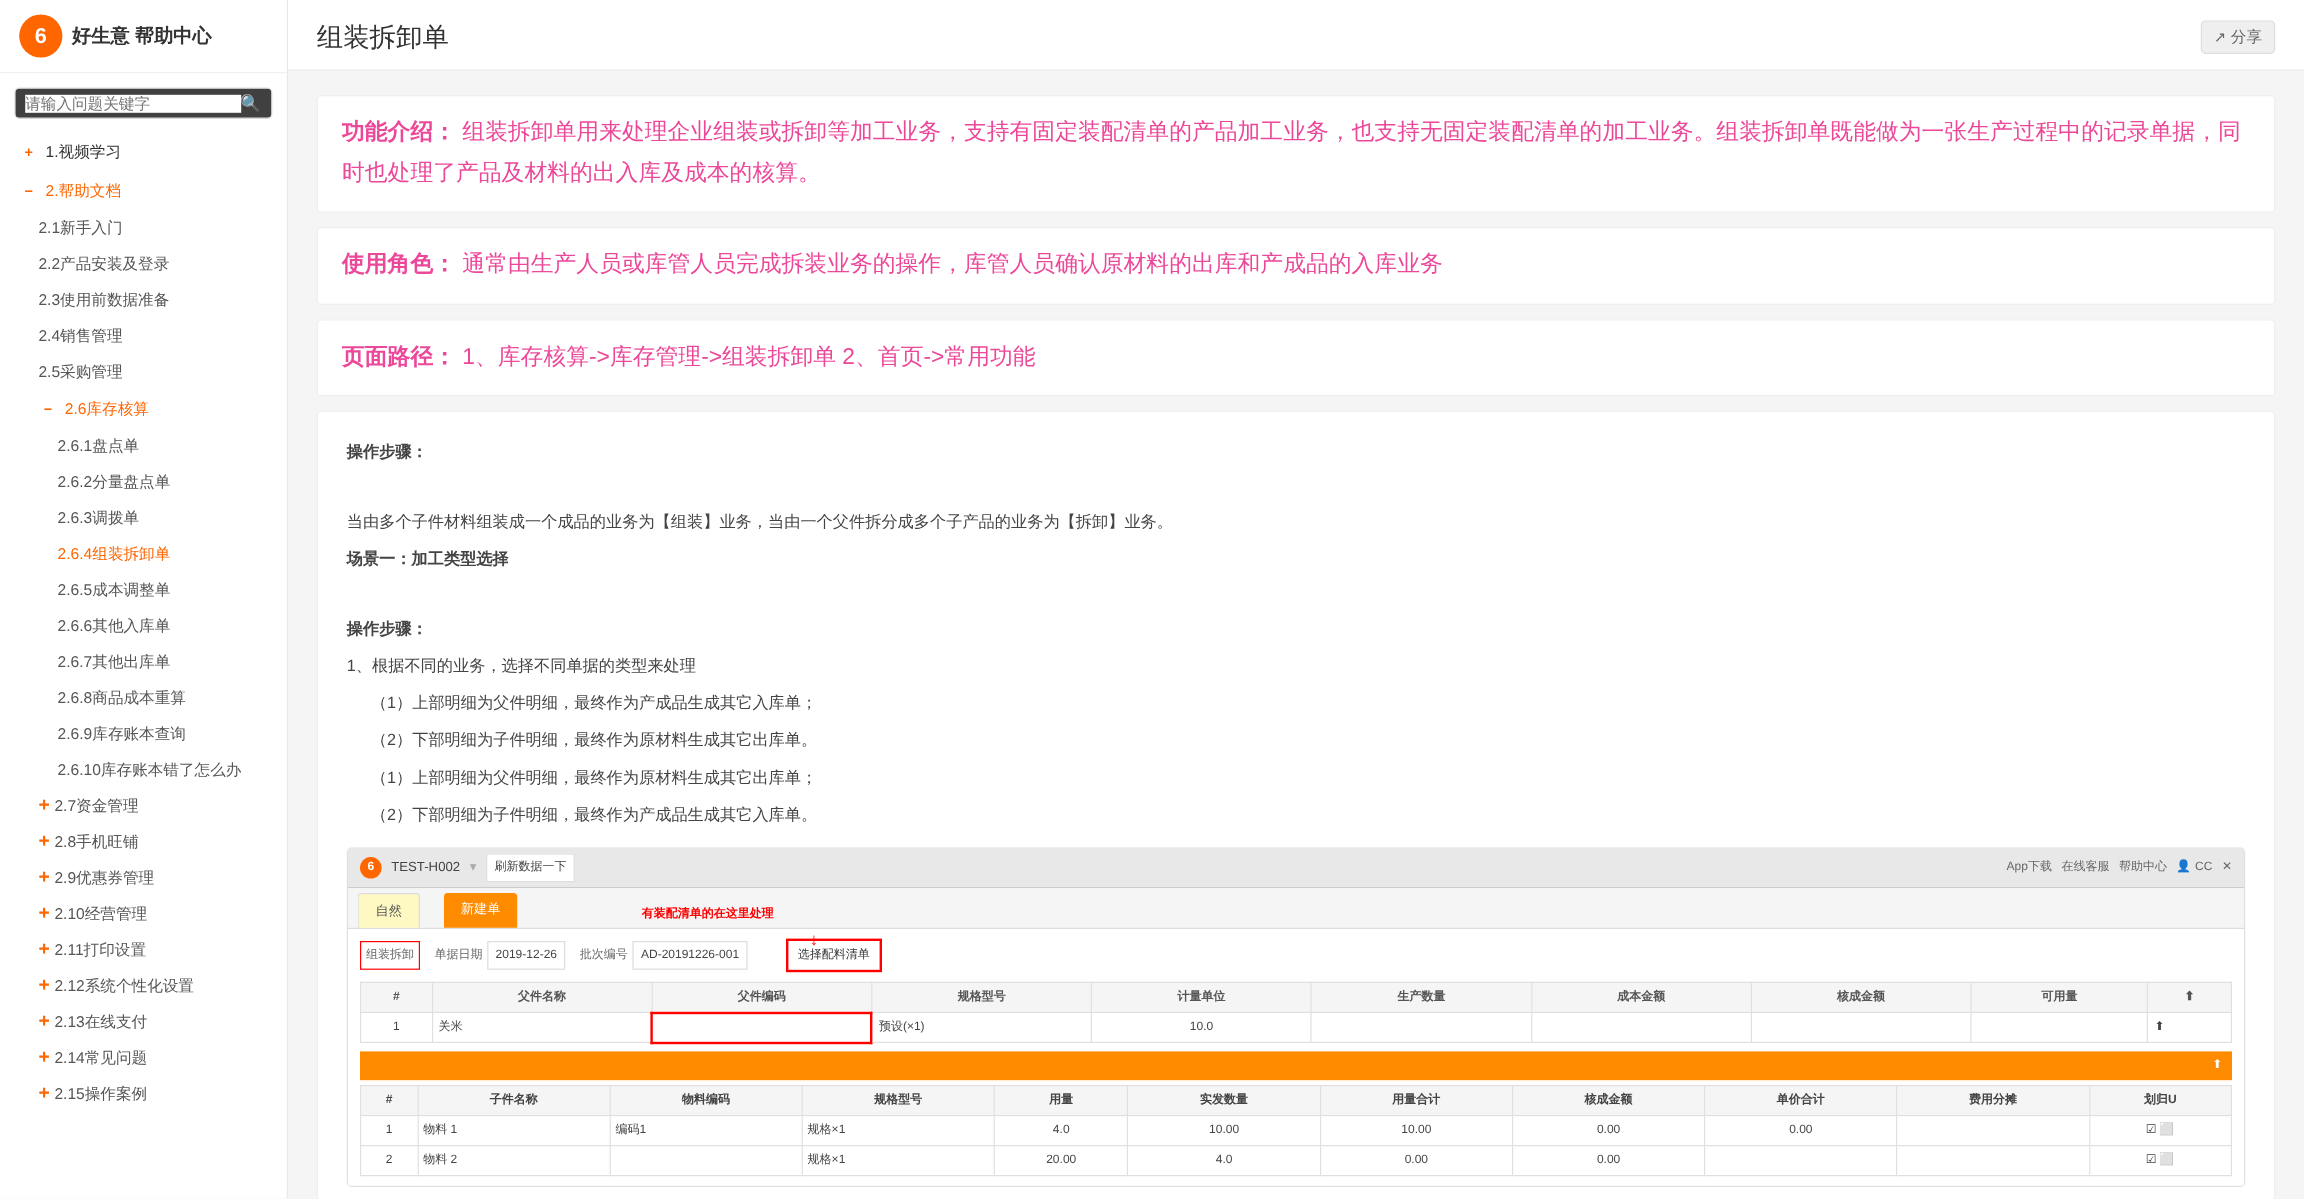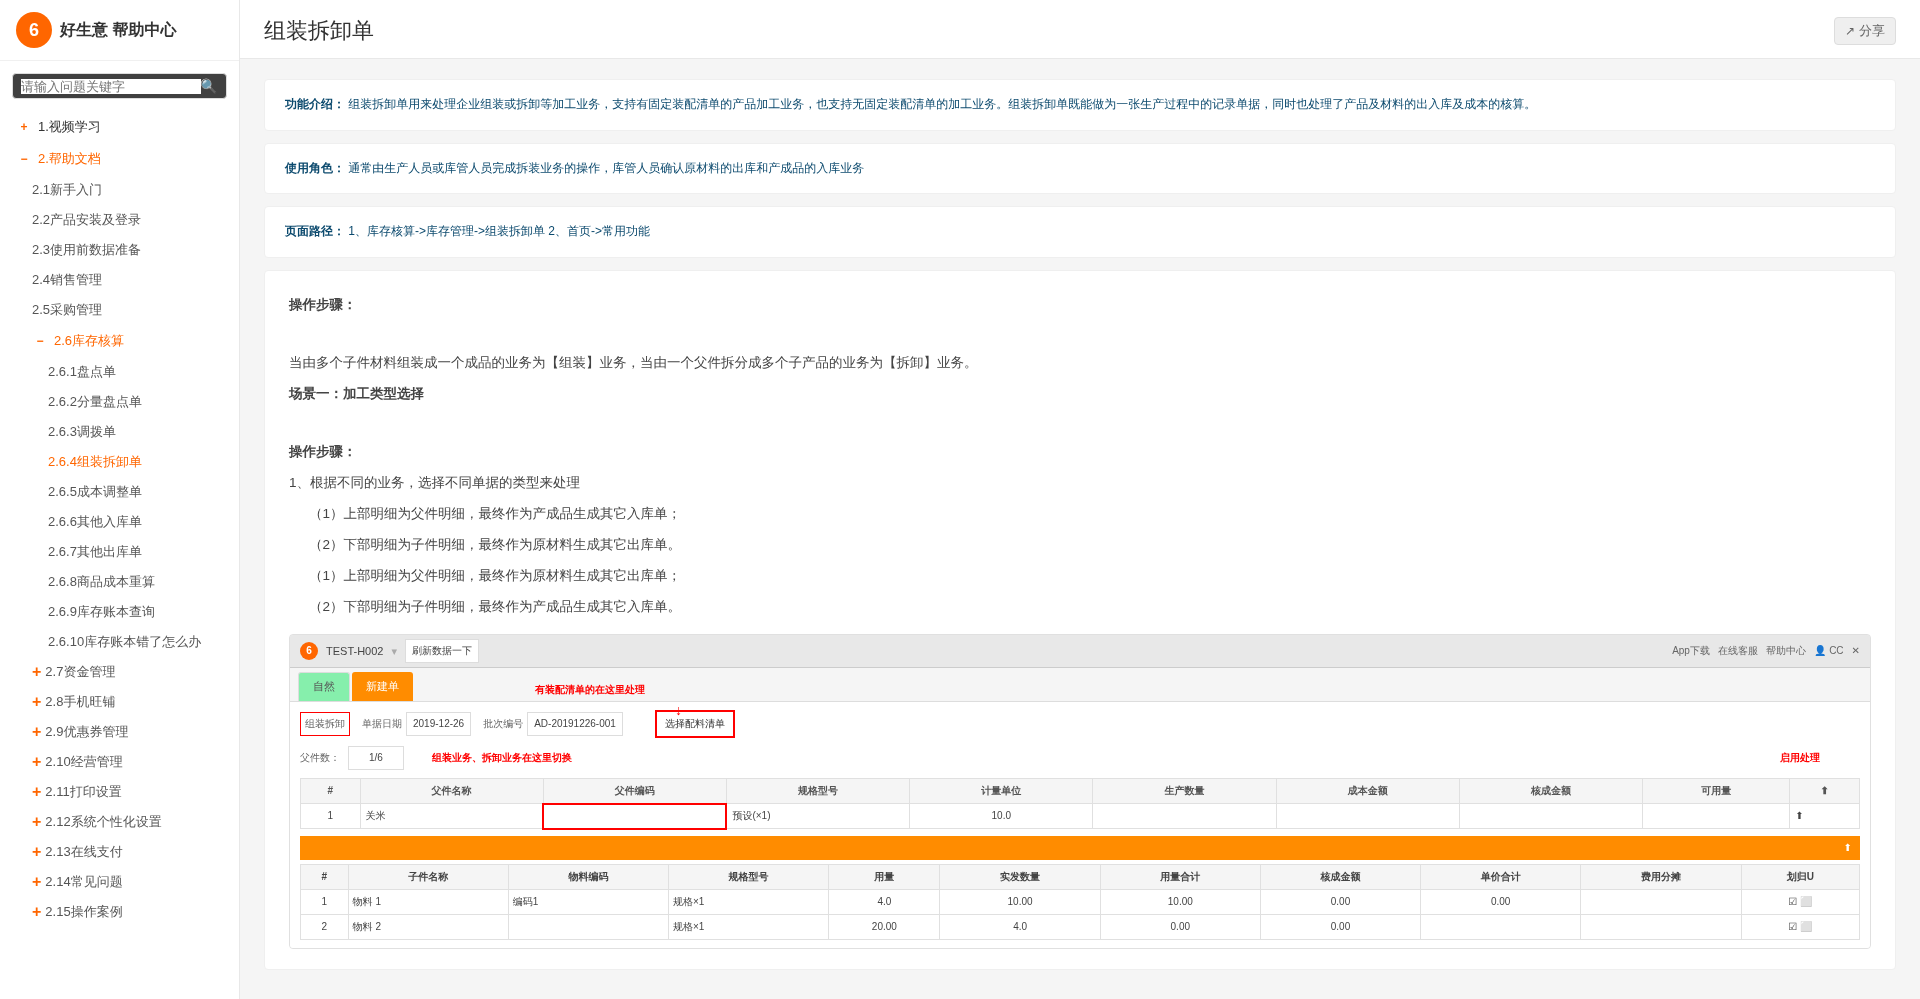--- a/index.html
+++ b/index.html
@@ -150,22 +150,22 @@
       overflow-y: auto;
       padding: 20px 24px;
     }
 
     .info-block {
       background: #fff;
       border-radius: 4px;
       padding: 14px 20px;
       margin-bottom: 12px;
       line-height: 1.8;
-      font-size: 12px;
-      color: #0c4a6e;
+      font-size: 19px;
+      color: #ec4899;
       border: 1px solid #efefef;
     }
 
     .content-body {
       background: #fff;
       border-radius: 4px;
       padding: 20px 24px;
       border: 1px solid #efefef;
       line-height: 2;
       font-size: 13.5px;
@@ -359,21 +359,21 @@
           <div style="display:flex; gap:8px; font-size:10px; color:#666;">
             <span>App下载</span>
             <span>在线客服</span>
             <span>帮助中心</span>
             <span>👤 CC</span>
             <span>✕</span>
           </div>
         </div>
 
         <div style="background:#f5f5f5; display:flex; gap:0; padding:4px 8px 0; border-bottom:1px solid #ddd;">
-          <div style="padding:3px 14px; background:#86efac; border:1px solid #ddd; border-bottom:none; font-size:11px; color:#555; border-radius:3px 3px 0 0; margin-right:2px;font-family:Liberation Mono, monospace;">自然</div>
+          <div style="padding:3px 14px; background:#fef9c3; border:1px solid #ddd; border-bottom:none; font-size:11px; color:#555; border-radius:3px 3px 0 0; margin-right:20px;">自然</div>
           <div style="padding:3px 14px; background:#ff8c00; border:none; font-size:11px; color:#fff; border-radius:3px 3px 0 0; margin-right:2px;">新建单</div>
         </div>
 
         <div style="background:#fff; padding:8px 10px;">
           <div style="display:flex; gap:12px; align-items:center; margin-bottom:8px; flex-wrap:wrap;">
             <div style="display:flex; align-items:center; gap:4px;">
               <span style="font-size:10px; color:#666; border:1px solid red; padding:1px 4px;">组装拆卸</span>
             </div>
             <div style="display:flex; align-items:center; gap:4px;">
               <span style="font-size:10px; color:#666;">单据日期</span>
@@ -385,26 +385,20 @@
             </div>
 
             <div style="position:relative; margin-left:20px; display:flex; align-items:center; gap:6px;">
               <div style="border:2px solid red; padding:2px 8px; font-size:10px; color:#333; background:#fff;">选择配料清单</div>
               <div style="position:absolute; top:-30px; left:-120px; color:red; font-size:10px; white-space:nowrap; font-weight:bold;">有装配清单的在这里处理</div>
 
               <div style="position:absolute; top:-14px; left:20px; color:red; font-size:14px;">↓</div>
             </div>
           </div>
 
-          <div style="position:relative; display:flex; gap:8px; align-items:center; margin-bottom:8px;">
-            <span style="font-size:10px; color:#666;">父件数：</span>
-            <span style="font-size:10px; border:1px solid #ddd; padding:1px 20px; background:#fff;">1/6</span>
-            <span style="font-size:10px; color:red; font-weight:bold; margin-left:20px;">组装业务、拆卸业务在这里切换</span>
-            <span style="position:absolute; right:40px; color:red; font-size:10px; font-weight:bold;">启用处理</span>
-          </div>
 
           <table style="width:100%; border-collapse:collapse; font-size:10px; margin-bottom:6px;">
             <thead>
               <tr style="background:#f5f5f5;">
                 <th style="border:1px solid #e0e0e0; padding:2px 5px; text-align:center; color:#555;">#</th>
                 <th style="border:1px solid #e0e0e0; padding:2px 5px; text-align:center; color:#555;">父件名称</th>
                 <th style="border:1px solid #e0e0e0; padding:2px 5px; text-align:center; color:#555;">父件编码</th>
                 <th style="border:1px solid #e0e0e0; padding:2px 5px; text-align:center; color:#555;">规格型号</th>
                 <th style="border:1px solid #e0e0e0; padding:2px 5px; text-align:center; color:#555;">计量单位</th>
                 <th style="border:1px solid #e0e0e0; padding:2px 5px; text-align:center; color:#555;">生产数量</th>

